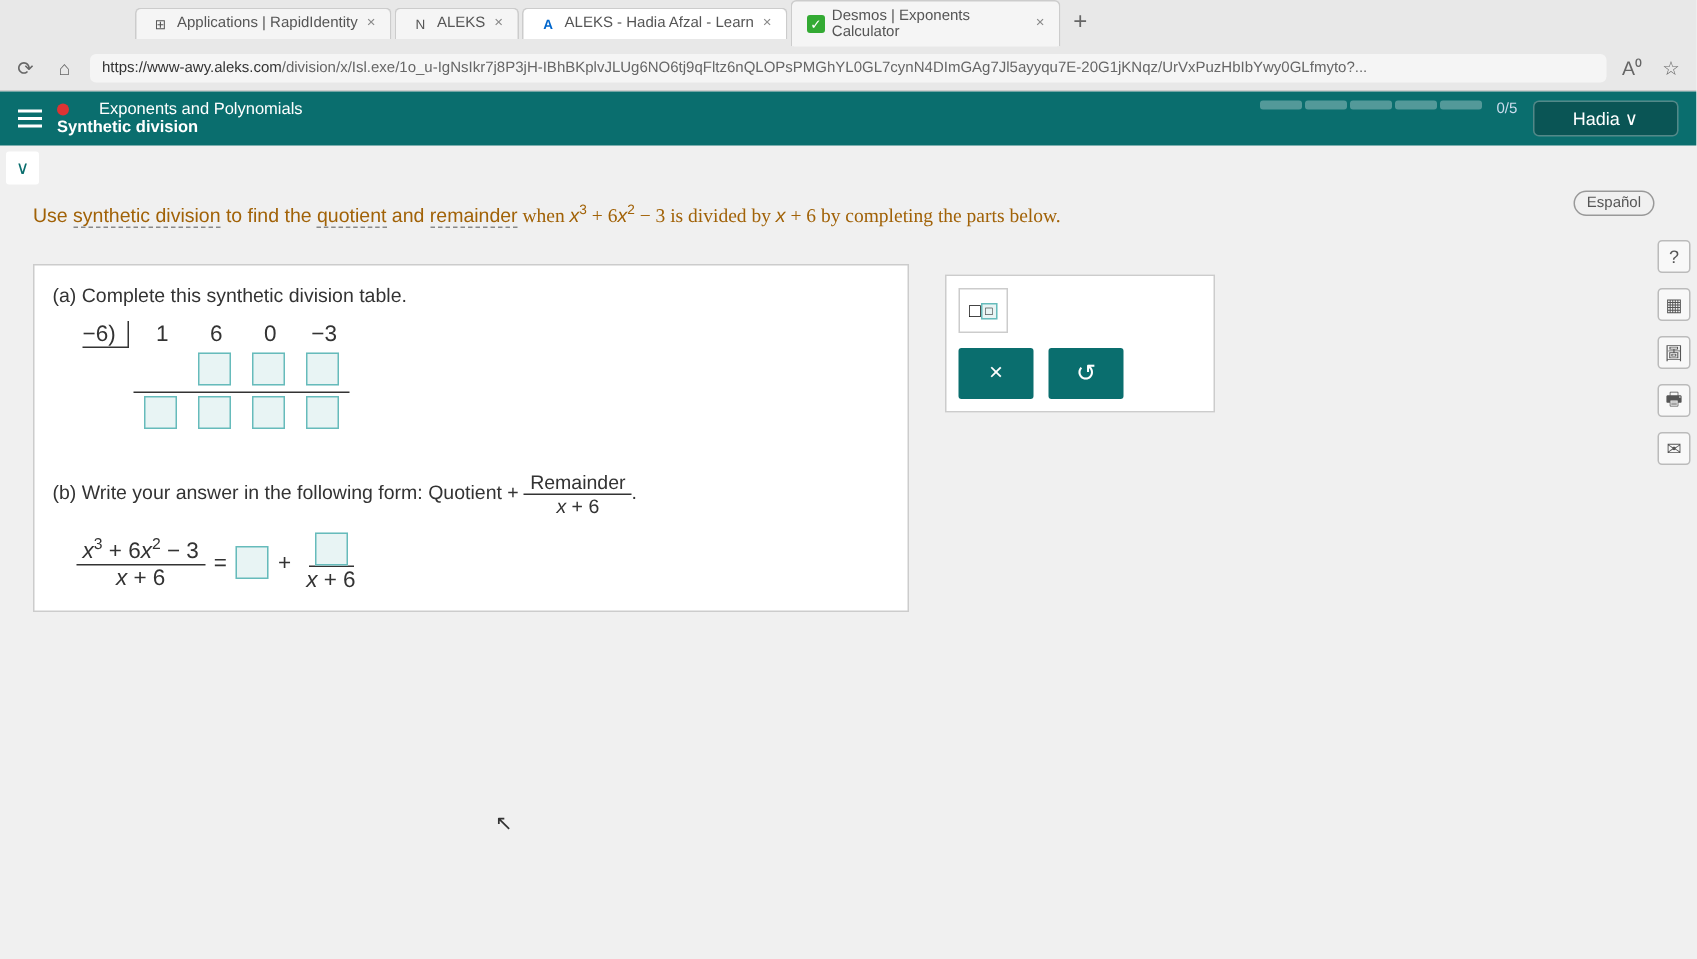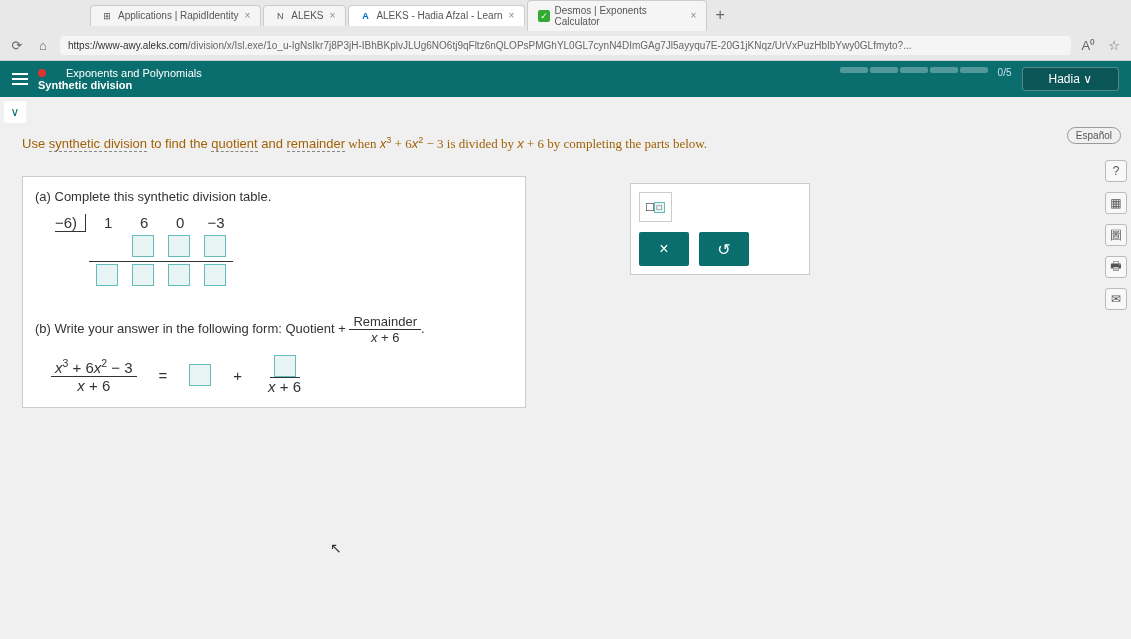--- a/index.html
+++ b/index.html
@@ -31,35 +31,35 @@
 .prog-segs { display: flex; gap: 2px; }
 .prog-seg { width: 28px; height: 6px; background: rgba(255,255,255,0.3); border-radius: 2px; }
 .prog-label { font-size: 10px; color: #cde; }
 .user-pill { background: #0a5555; border: 1px solid rgba(255,255,255,0.3); padding: 4px 26px; border-radius: 4px; font-size: 12px; cursor: pointer; }
 .chevron-box { width: 22px; height: 22px; background: #fff; display: flex; align-items: center; justify-content: center; color: #0a6e6e; cursor: pointer; font-size: 12px; border-radius: 2px; margin: 4px 0 0 4px; }
 
 
 .content { padding: 12px 22px; position: relative; }
 .question { font-size: 13px; color: #a16207; margin-bottom: 24px; }
 .dotted { border-bottom: 1px dashed #888; }
-.espanol { position: absolute; right: 10px; top: 4px; font-size: 10px; border: 1px solid #999; border-radius: 10px; padding: 2px 8px; color: #555; cursor: pointer; }
-
-.problem-box { border: 1px solid #ccc; background: #fff; width: 504px; padding: 12px; font-size: 13px; color: #333; }
+.espanol { position: absolute; right: 28px; top: 4px; font-size: 10px; border: 1px solid #999; border-radius: 10px; padding: 2px 8px; color: #555; cursor: pointer; }
+
+.problem-box { border: 1px solid #ccc; background: #fff; width: 584px; padding: 12px; font-size: 13px; color: #333; }
 .part-label { margin-bottom: 8px; }
 
 
 .synth { display: inline-block; margin-left: 20px; font-family: 'Times New Roman', serif; font-size: 15px; }
 .synth-row { display: flex; align-items: center; }
 .synth-cell { width: 36px; text-align: center; padding: 2px 0; }
 .synth-div { border-right: 1px solid #333; border-bottom: 1px solid #333; padding-right: 8px; margin-right: 4px; }
 .blank-box { width: 22px; height: 22px; border: 1px solid #6bb; background: #e8f4f4; display: inline-block; vertical-align: middle; cursor: text; }
 .synth-line { border-top: 1px solid #333; margin-top: 2px; }
 
 .part-b { margin-top: 26px; }
-.formula { font-family: 'Times New Roman', serif; font-size: 15px; display: flex; align-items: center; gap: 22px; margin-top: 10px; margin-left: 16px; }
+.formula { font-family: 'Times New Roman', serif; font-size: 15px; display: flex; align-items: center; gap: 6px; margin-top: 10px; margin-left: 16px; }
 .frac { display: inline-flex; flex-direction: column; align-items: center; }
 .frac-num { border-bottom: 1px solid #333; padding: 0 4px; }
 .frac-den { padding: 0 4px; }
 
 
 .palette { position: absolute; left: 630px; top: 60px; }
 .pal-box { border: 1px solid #ccc; background: #fff; padding: 8px; width: 180px; }
 .pal-symbol { border: 1px solid #ccc; padding: 6px; display: inline-flex; align-items: center; cursor: pointer; font-family: serif; font-size: 13px; }
 .pal-btns { display: flex; gap: 10px; margin-top: 10px; }
 .pal-btn { background: #0a6e6e; color: #fff; width: 50px; height: 34px; display: flex; align-items: center; justify-content: center; cursor: pointer; font-size: 16px; border-radius: 2px; }

